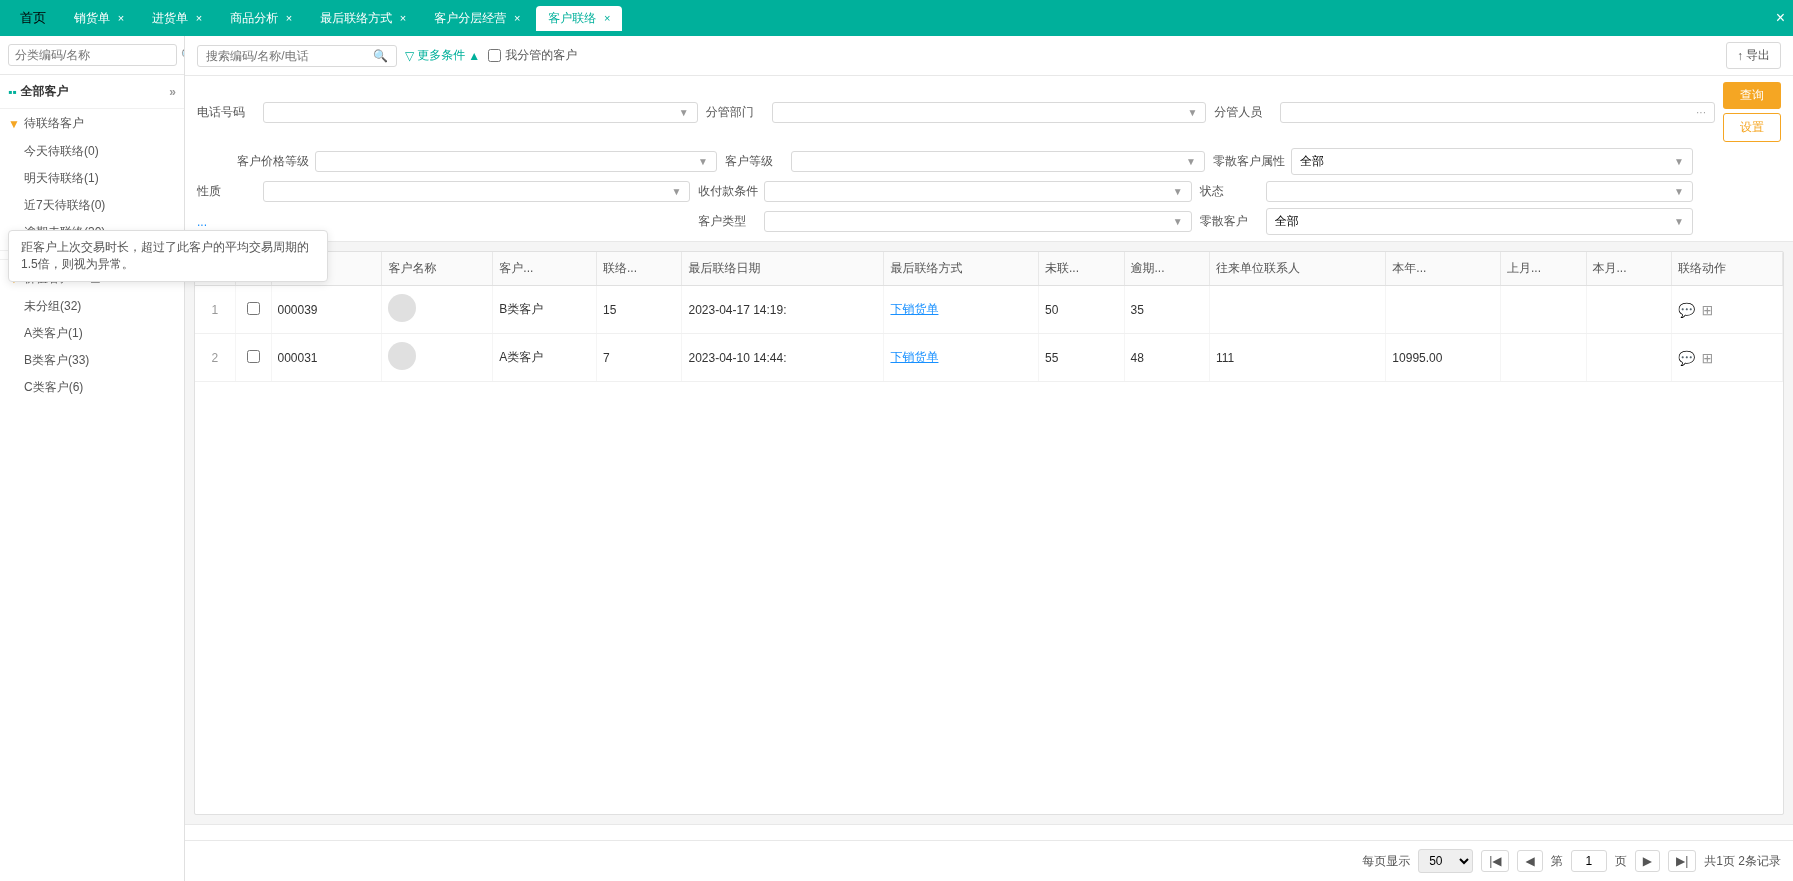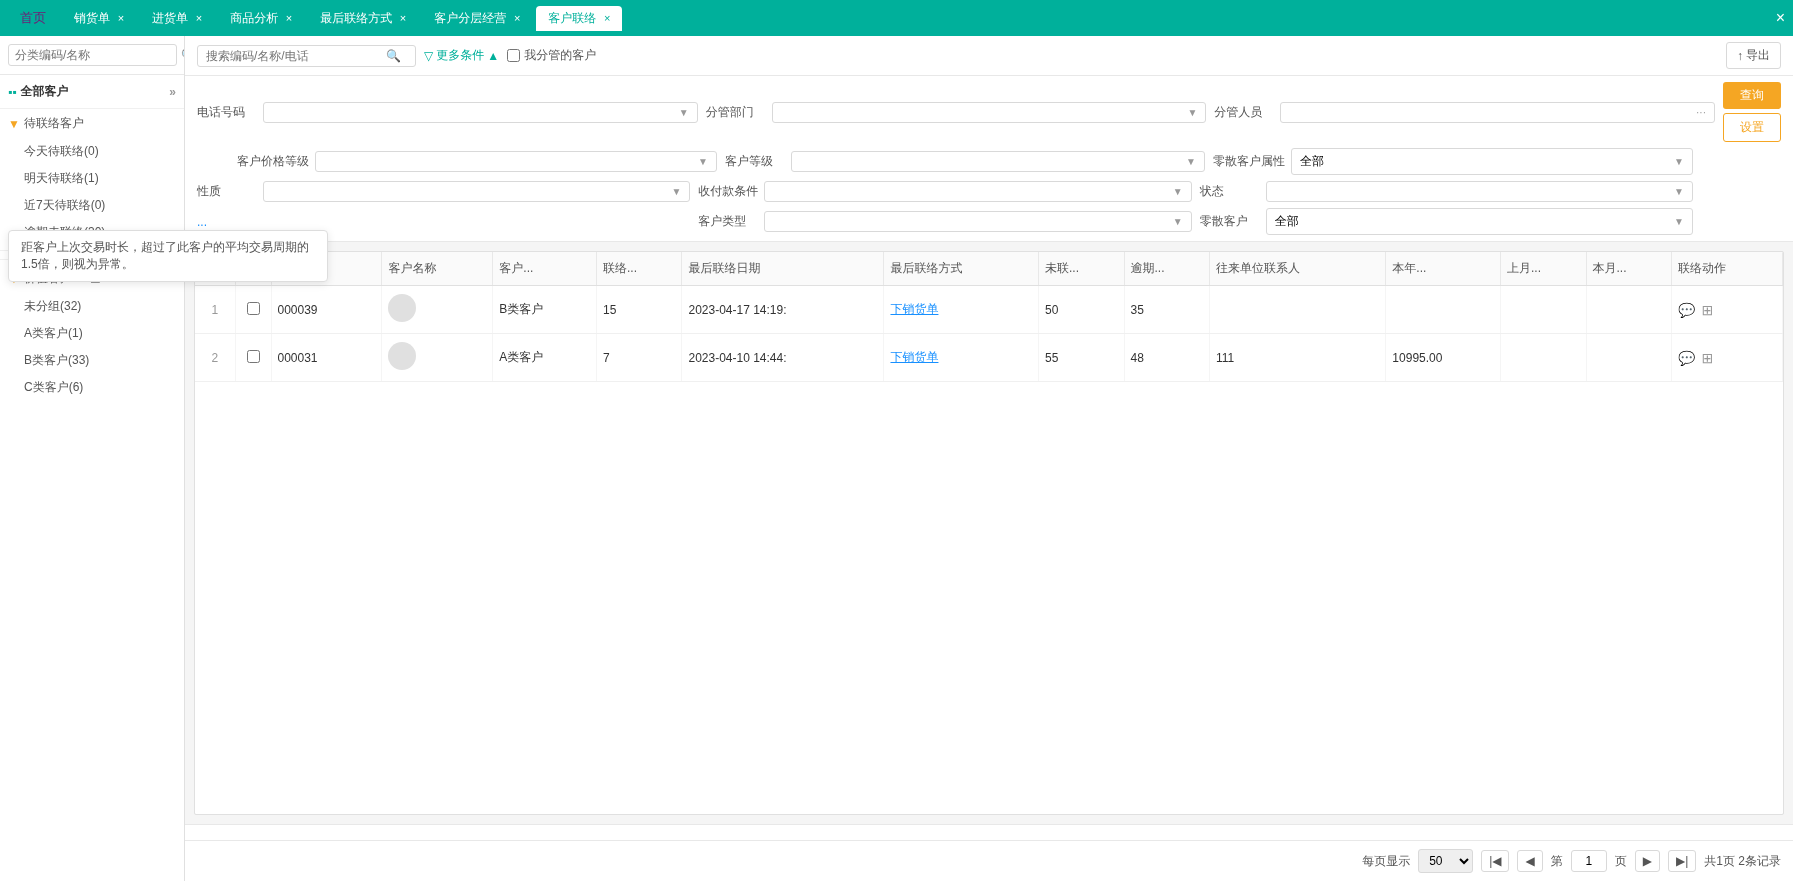--- a/index.html
+++ b/index.html
@@ -20,21 +20,21 @@
       border-radius: 4px 4px 0 0;
       cursor: pointer;
       font-size: 13px;
       white-space: nowrap;
     }
     .nav-tab.active {
       background: #fff;
       color: #00b09b;
     }
     .nav-tab-close { margin-left: 4px; font-size: 11px; }
-    .nav-home { color: #701a75; padding: 4px 12px; cursor: pointer; font-size: 13px; }
+    .nav-home { color: #000000; padding: 4px 12px; cursor: pointer; font-size: 13px; }
     .top-nav-right { margin-left: auto; color: #fff; cursor: pointer; font-size: 16px; }
 
     
     .main-layout {
       display: flex;
       height: calc(100vh - 36px);
       overflow: hidden;
     }
 
     
@@ -121,21 +121,21 @@
       align-items: center;
       gap: 8px;
       border-bottom: 1px solid #e8e8e8;
     }
     .search-input-wrap {
       display: flex;
       align-items: center;
       border: 1px solid #d9d9d9;
       border-radius: 3px;
       padding: 3px 8px;
-      width: 219px;
+      width: 200px;
     }
     .search-input-wrap input {
       border: none;
       outline: none;
       font-size: 12px;
       width: 180px;
     }
     .search-icon { color: #00b09b; cursor: pointer; }
     .more-filter {
       display: flex;

